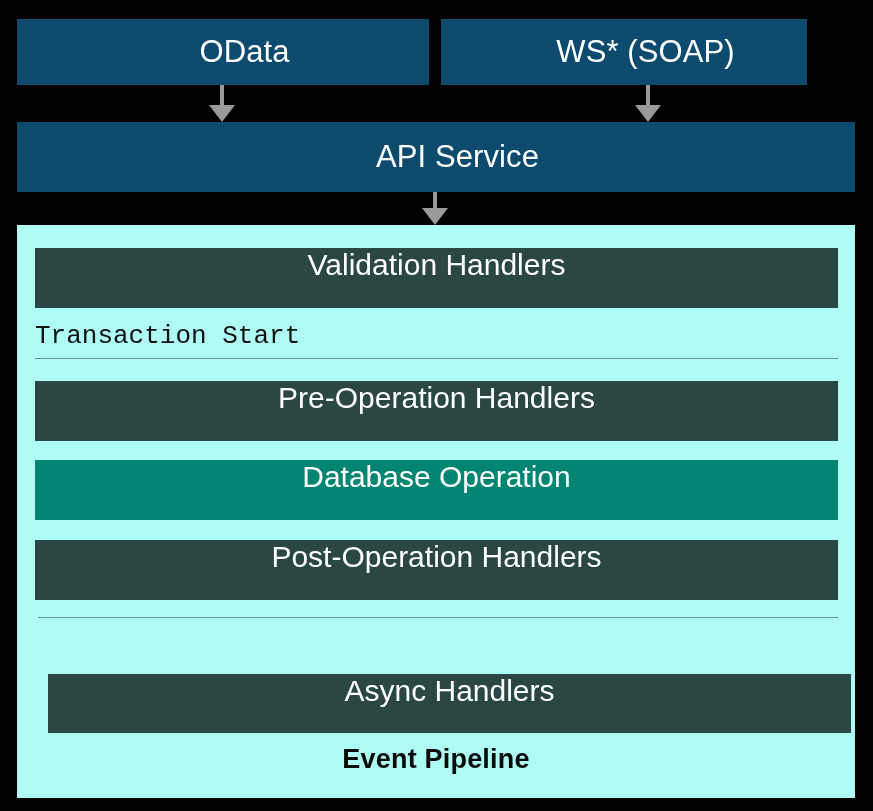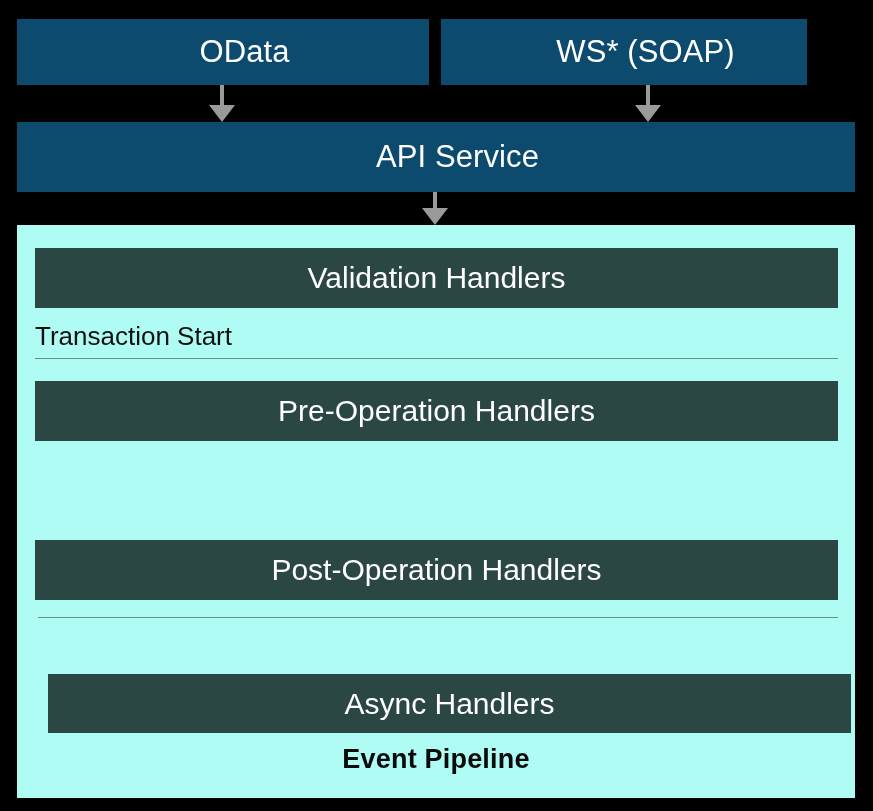--- a/index.html
+++ b/index.html
@@ -103,40 +103,40 @@
     background: #affcf4;
     box-sizing: border-box;
   }
 
   
   .stage {
     position: absolute;
     left: 18px;
     width: 803px;
     display: flex;
-    align-items: center;
     justify-content: center;
     color: #ffffff;
     font-size: 30px;
     white-space: nowrap;
     box-sizing: border-box;
   }
 
   #stage-validation      { top: 23px;  height: 60px; background: #2a4744; }
   #stage-pre-operation   { top: 156px; height: 60px; background: #2a4744; }
   #stage-database        { top: 235px; height: 60px; background: #008573; }
   #stage-post-operation  { top: 315px; height: 60px; background: #2a4744; }
   #stage-async           { top: 449px; height: 59px; background: #2a4744; margin-left: 13px; }
 
   
   .txn-label {
     position: absolute;
     color: #111111;
     font-size: 26px;
     white-space: nowrap;
+    font-family: Liberation Mono, monospace;
   }
   #txn-start-label { left: 18px; top: 96px; }
   #txn-end-label   { left: 35px; top: 404px; }
 
   .divider {
     position: absolute;
     height: 1px;
     background: #6f8d89;
   }
   #txn-start-divider { left: 18px; top: 133px; width: 803px; }
@@ -192,20 +192,23 @@
       <span>Validation Handlers</span>
     </div>
 
     <div class="txn-label" id="txn-start-label">Transaction Start</div>
     <div class="divider" id="txn-start-divider"></div>
 
     <div class="stage" id="stage-pre-operation">
       <span>Pre-Operation Handlers</span>
     </div>
 
+    <div class="stage" id="stage-database">
+      <span>Database Operation</span>
+    </div>
 
     <div class="stage" id="stage-post-operation">
       <span>Post-Operation Handlers</span>
     </div>
 
     <div class="divider" id="txn-end-divider"></div>
 
     <div class="stage" id="stage-async">
       <span>Async Handlers</span>
     </div>

